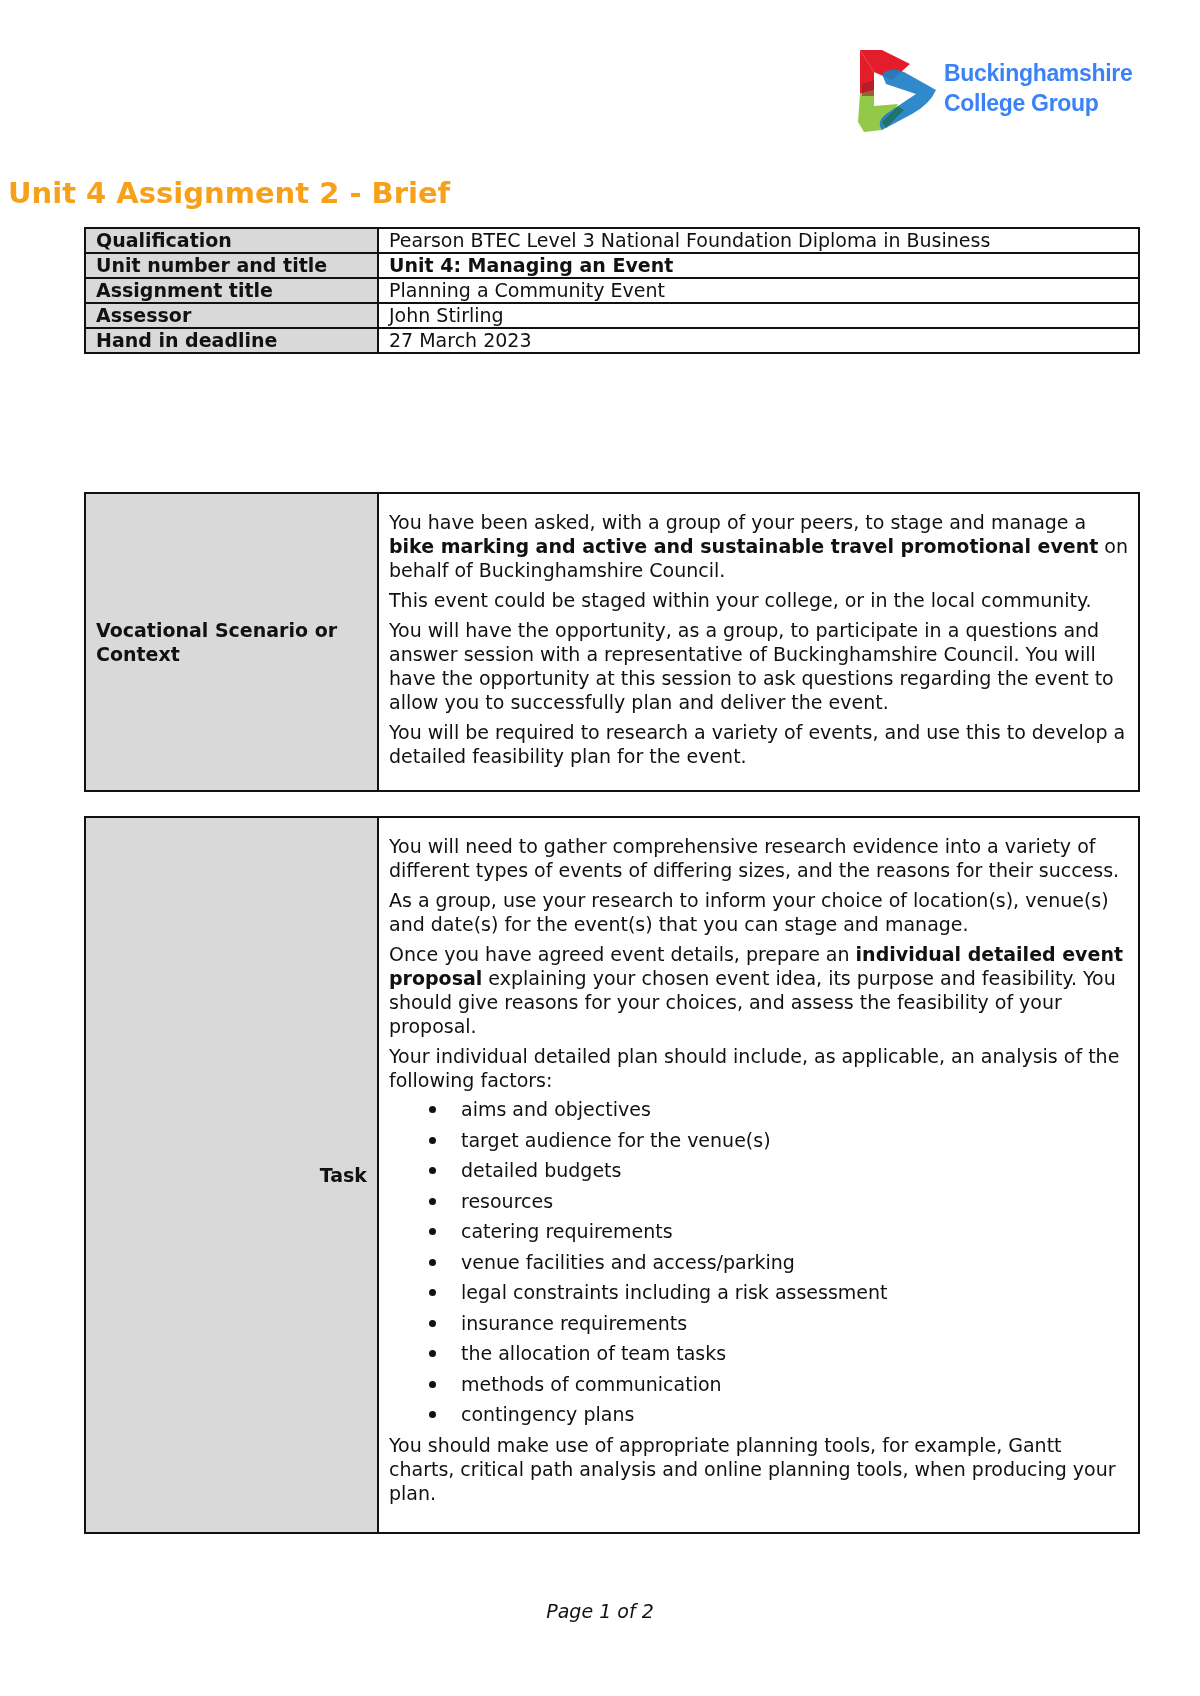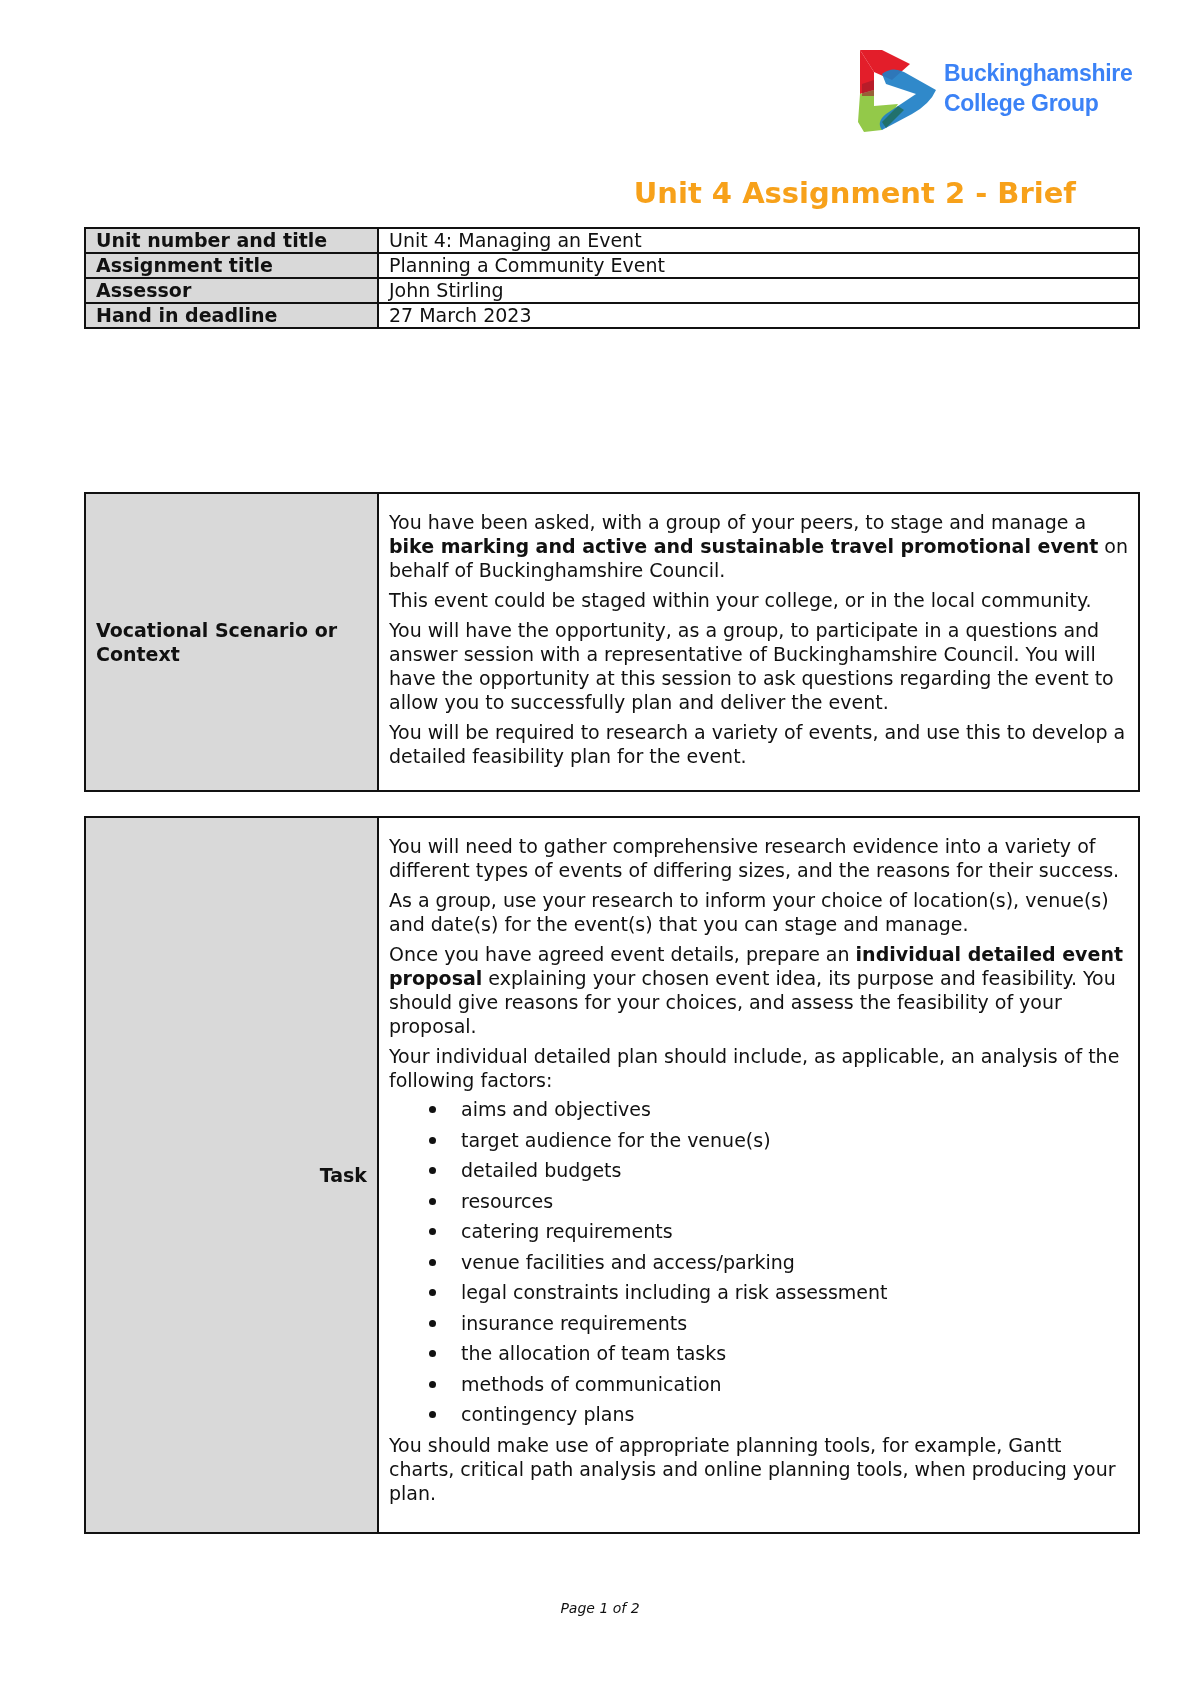--- a/index.html
+++ b/index.html
@@ -2,42 +2,42 @@
 <html><head>
 <meta charset="utf-8">
 <style>
   html, body { margin: 0; padding: 0; background: #ffffff; }
   body { width: 1200px; height: 1696px; position: relative; overflow: hidden;
          font-family: "DejaVu Sans", sans-serif; color: #111; }
   .logo { position: absolute; left: 852px; top: 44px; width: 300px; height: 92px; }
   .logo svg { position: absolute; left: 0; top: 0; }
   .logo-text { position: absolute; left: 92px; top: 14px; font-family: "Liberation Sans", sans-serif;
                font-weight: bold; color: #3b82f6; font-size: 23px; line-height: 30px; letter-spacing: -0.3px; }
-  .title { position: absolute; left: 0; width: 1076px; top: 176px; text-align: right;
+  .title { position: absolute; left: 8px; width: 1076px; top: 176px; text-align: left;
            font-family: "DejaVu Sans", sans-serif; font-weight: bold; font-size: 29px; color: #F7A11A; }
   table { position: absolute; left: 84px; width: 1056px; border-collapse: collapse; table-layout: fixed; }
   td { border: 2px solid #111; vertical-align: top; font-size: 19px; line-height: 24px; padding: 0 10px; }
   td.lbl { background: #d9d9d9; font-weight: bold; width: 271px; }
   #meta { top: 227px; }
   #meta td { padding-top: 0; padding-bottom: 0; line-height: 23px; }
-  #meta td.val.bold { font-weight: normal; }
+  #meta td.val.bold { font-weight: bold; }
   #meta .aim { display: block; line-height: 30px; }
   #meta .aim b { font-weight: bold; }
   #scenario { top: 492px; height: 300px; }
   #scenario td.lbl { vertical-align: middle; }
   #task { top: 816px; height: 718px; }
   #task td.lbl { vertical-align: middle; text-align: right; }
   .para { margin: 6px 0 6px 0; }
   .para:first-child { margin-top: 16px; }
   ul.factors { list-style: none; margin: 2px 0 2px 0; padding: 0; }
   ul.factors li { position: relative; padding-left: 72px; line-height: 30.5px; }
   ul.factors li .dot { position: absolute; left: 40px; top: 12px; width: 7px; height: 7px;
                        border-radius: 50%; background: #111; }
   .footer { position: absolute; left: 0; width: 1200px; top: 1600px; text-align: center;
-            font-style: italic; font-size: 14px; }
+            font-style: italic; font-size: 19px; }
 </style>
 </head>
 <body>
 
 <div class="logo">
   <svg width="92" height="92" viewBox="0 0 92 92">
     <path d="M8 6 L30 6 L58 20 L40 36 L22 28 Z" fill="#E2121F" opacity="0.95"></path>
     <path d="M8 6 L22 28 L22 46 L8 50 Z" fill="#E2121F" opacity="0.95"></path>
     <path d="M8 50 L22 46 L22 62 L46 60 L30 86 L12 88 L6 78 Z" fill="#8DC63F" opacity="0.95"></path>
     <path d="M30 30 Q40 22 52 28 L84 46 Q78 60 60 70 L30 86 Q24 78 34 70 L64 50 L34 40 Z" fill="#1E7FC6" opacity="0.92"></path>
@@ -47,20 +47,24 @@
   <div class="logo-text">
     <div>Buckinghamshire</div>
     <div>College Group</div>
   </div>
 </div>
 
 <div class="title">Unit 4 Assignment 2 - Brief</div>
 
 <table id="meta">
   <tbody>
+      <tr>
+    <td class="lbl">Qualification</td>
+    <td class="val">Pearson BTEC Level 3 National Foundation Diploma in Business</td>
+  </tr>
   <tr>
     <td class="lbl">Unit number and title</td>
     <td class="val bold">Unit 4: Managing an Event</td>
   </tr>
   <tr>
     <td class="lbl">Assignment title</td>
     <td class="val">Planning a Community Event</td>
   </tr>
   <tr>
     <td class="lbl">Assessor</td>

